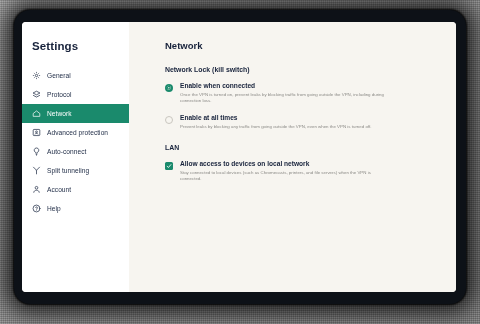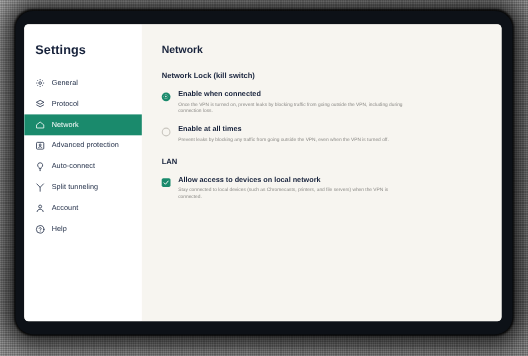--- a/index.html
+++ b/index.html
@@ -29,20 +29,21 @@
     box-sizing:border-box;
     box-shadow:0 0 22px 10px rgba(0,0,0,.75), 0 0 2px 1px rgba(0,0,0,.9);
   }
   #window-inner{
     position:relative;
     width:100%;height:100%;
     border-radius:4px;
     overflow:hidden;
     display:flex;
     background:#f7f5f0;
+    gap:18px;
   }
 
   
   #sidebar{
     width:107px;
     flex:0 0 107px;
     background:#ffffff;
     padding-top:18px;
     box-sizing:border-box;
   }

